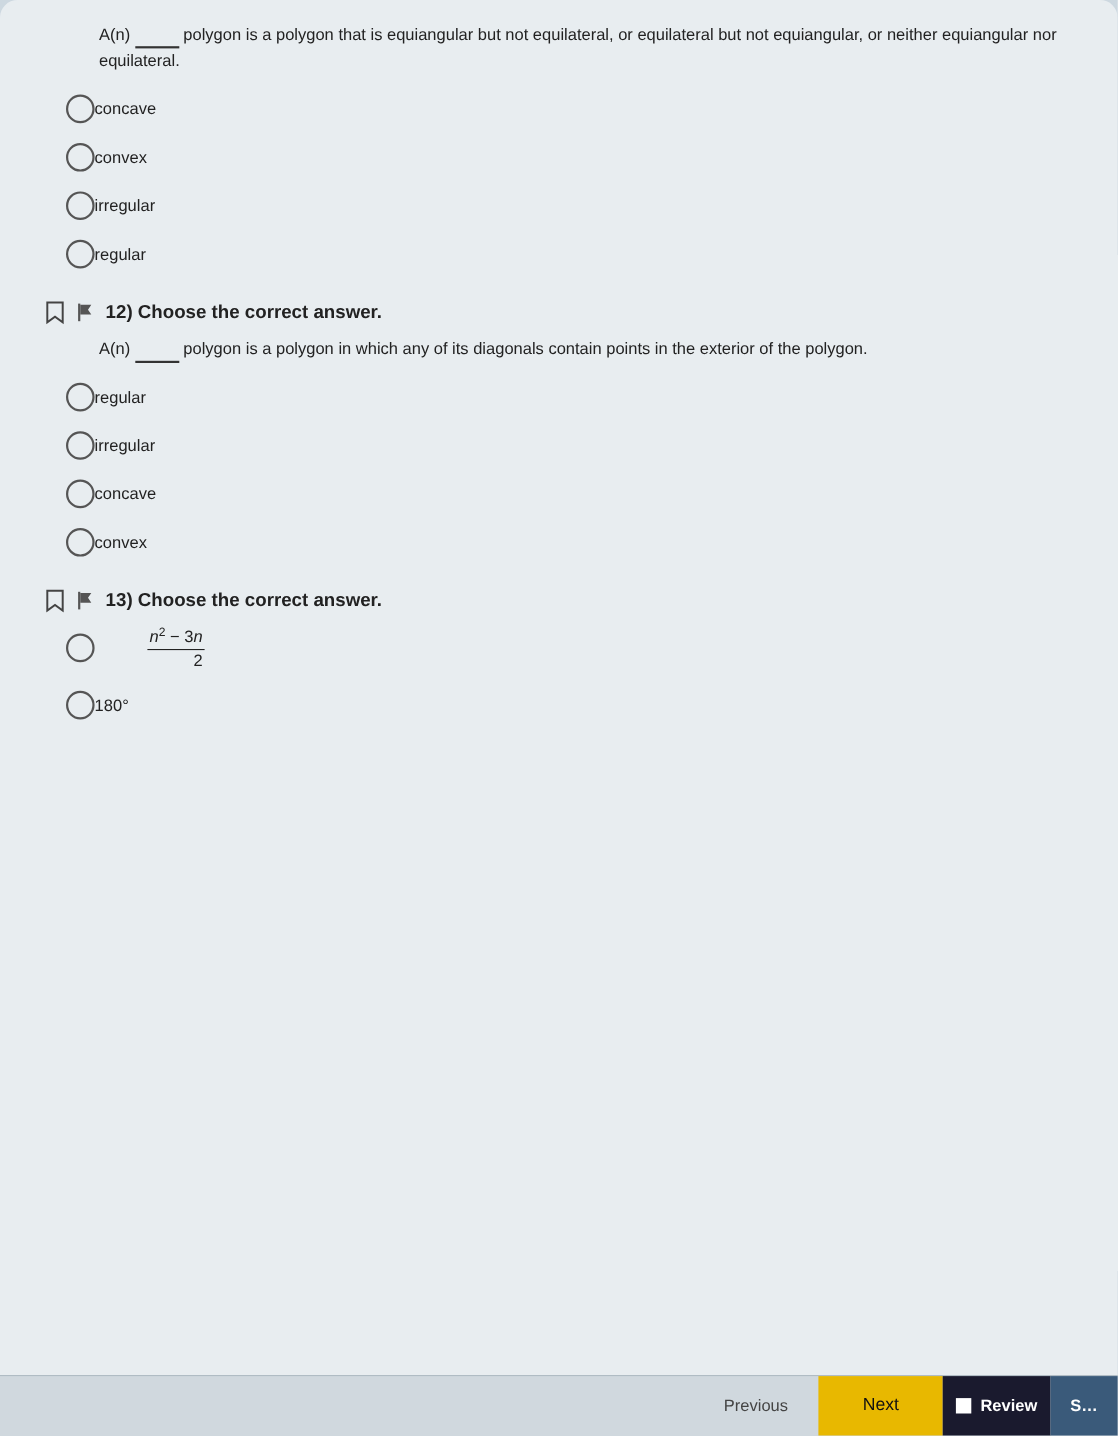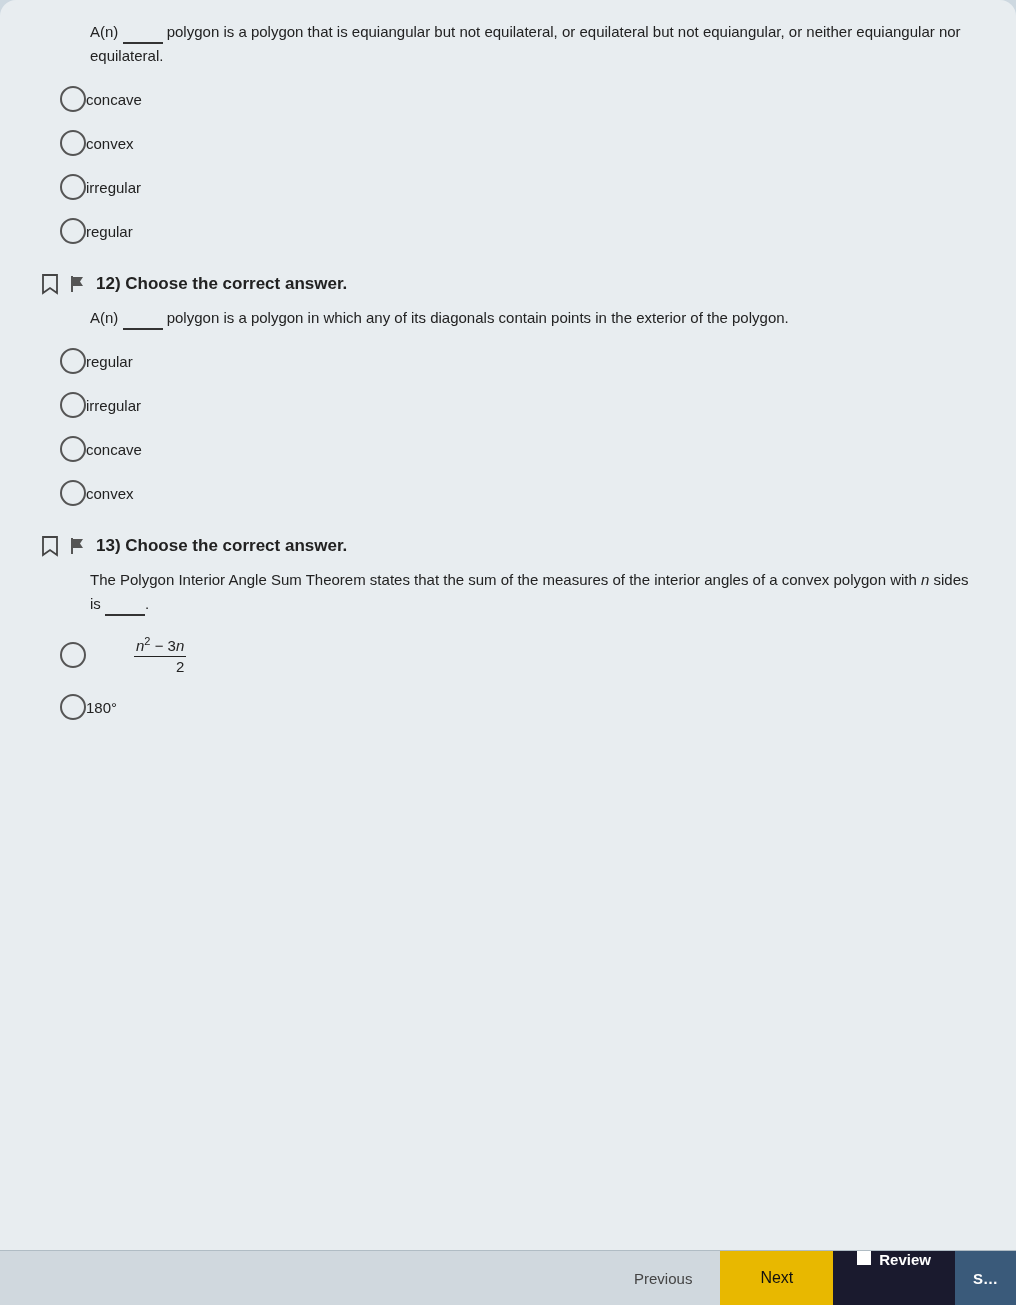--- a/index.html
+++ b/index.html
@@ -129,24 +129,24 @@
       font-weight: normal;
       padding: 0 40px;
       cursor: pointer;
     }
     .btn-review {
       background: #1a1a2e;
       border: none;
       color: #fff;
       font-size: 15px;
       font-weight: bold;
-      padding: 0 24px;
-      cursor: pointer;
-      display: flex;
-      align-items: flex-start;
+      padding: 0 12px;
+      cursor: pointer;
+      display: flex;
+      align-items: center;
       gap: 8px;
     }
     .btn-s {
       background: #3a5a7a;
       border: none;
       color: #fff;
       font-size: 15px;
       font-weight: bold;
       padding: 0 18px;
       cursor: pointer;
@@ -229,23 +229,20 @@
           <path d="M2 2h14v18l-7-5-7 5V2z" stroke="#444" stroke-width="1.8" fill="none"></path>
         </svg>
       </div>
       <div class="icon-flag">
         <svg class="flag-icon" viewBox="0 0 20 20" fill="none" xmlns="http://www.w3.org/2000/svg">
           <rect x="3" y="2" width="2" height="16" fill="#555"></rect>
           <path d="M5 3h10l-3 4.5 3 4.5H5V3z" fill="#555"></path>
         </svg>
       </div>
       <span class="question-label">13) <strong>Choose the correct answer.</strong></span>
-    </div>
-    <div class="question-text">
-      The Polygon Interior Angle Sum Theorem states that the sum of the measures of the interior angles of a convex polygon with <em>n</em> sides is <span class="blank"></span>.
     </div>
 
 
 
     <div class="answer-option">
       <div class="radio-circle"></div>
       <span class="answer-label">
         <span class="math-fraction">
           <span class="numerator"><em>n</em><sup>2</sup> − 3<em>n</em></span>
           <span class="denominator">2</span>

